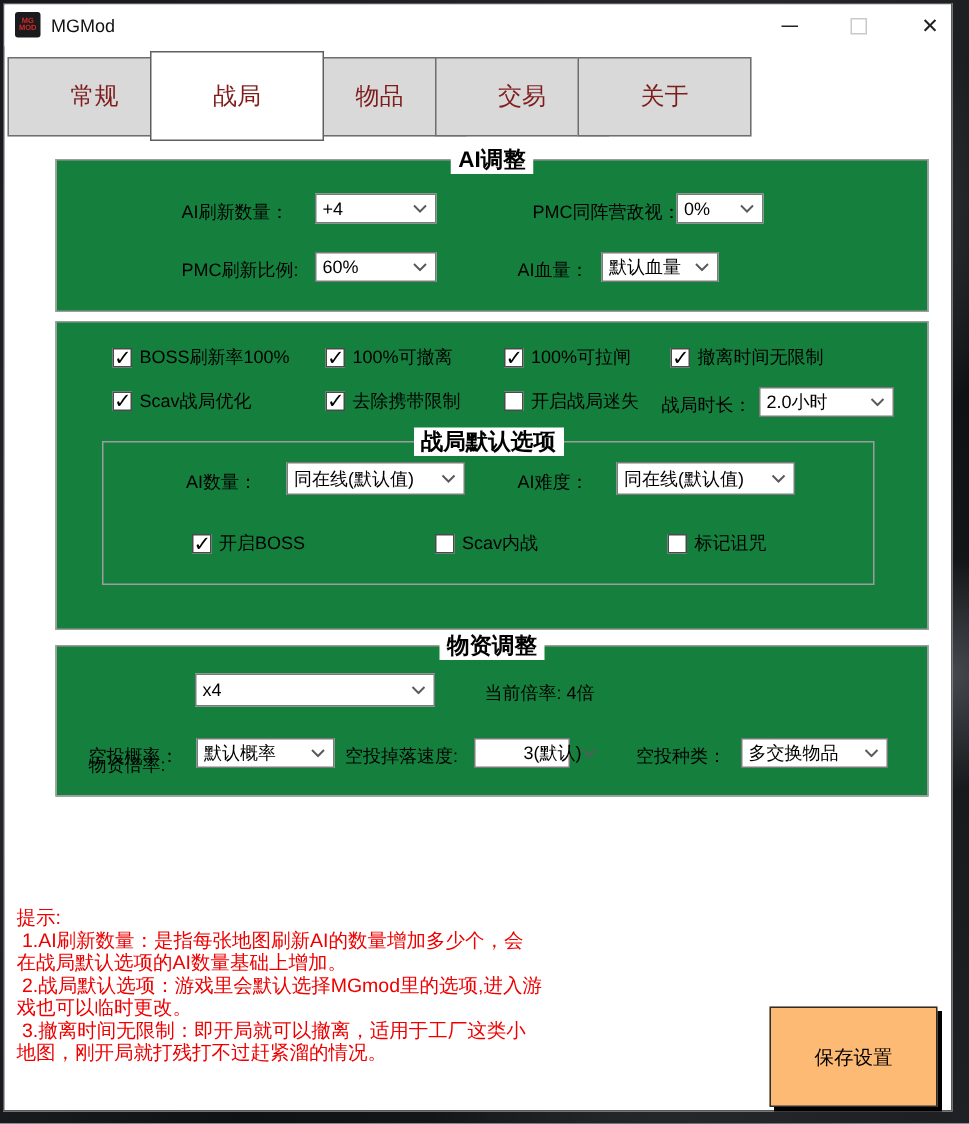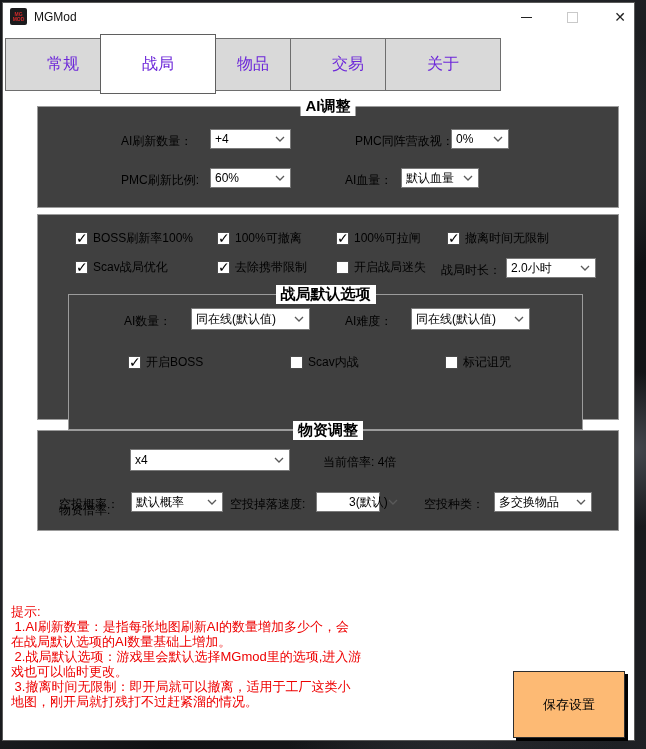--- a/index.html
+++ b/index.html
@@ -27,25 +27,25 @@
   .app-title { position:absolute; left:31px; top:7px; font-size:12px; color:#111; }
   .win-btn { position:absolute; top:0; width:34px; height:28px; display:flex; align-items:center; justify-content:center; background:transparent; border:none; font-family:inherit; }
   .btn-min { left:506px; } .btn-max { left:552px; } .btn-close { left:600px; }
   .min-glyph { width:11px; height:0; border-top:1.5px solid #222; display:block; }
   .max-glyph { width:11px; height:11px; border:1px solid #c9c9c9; display:block; background:#fff; }
   .close-glyph { font-size:14px; color:#222; line-height:14px; }
   
   .tab {
     position:absolute; top:35px; height:53px; width:116px;
     background:#d9d9d9; border:1px solid #6e6e6e;
-    font-family:inherit; font-size:16px; color:#6d28d9; text-align:center;
+    font-family:inherit; font-size:16px; color:#7f1d1d; text-align:center;
   }
   .tab.selected { top:31px; height:60px; background:#ffffff; border-color:#5f5f5f; z-index:2; }
   
-  .group { position:absolute; border:1px solid #9c9c9c; background:#404040; }
+  .group { position:absolute; border:1px solid #9c9c9c; background:#15803d; }
   .group-title {
     position:absolute; top:-10px; left:50%; transform:translateX(-50%);
     background:#fff; padding:0 5px; font-weight:bold; font-size:15px; white-space:nowrap;
   }
   
   .lbl { position:absolute; font-size:12px; color:#000; white-space:nowrap; }
   .combo {
     position:absolute; height:20px; background:#fff; border:1px solid #7a7a7a;
     display:flex; align-items:center; justify-content:space-between;
     padding:0 5px 0 4px; font-size:12px; color:#000; white-space:nowrap; cursor:default;
@@ -169,21 +169,21 @@
   <span class="lbl" style="left:438px; top:259px;">战局时长：</span>
   <div class="combo" style="left:503px; top:255px; width:90px;">
     <span>2.0小时</span>
     <span class="chev">
         <svg width="10" height="6" viewBox="0 0 10 6">
           <polyline points="1,1 5,5 9,1" fill="none" stroke="#5a5a5a" stroke-width="1.3"></polyline>
         </svg>
       </span>
   </div>
 
-  <div class="group" style="left:65px; top:291px; width:515px; height:136px;font-family:Liberation Mono, monospace;">
+  <div class="group" style="left:65px; top:291px; width:515px; height:96px;font-family:Liberation Mono, monospace;">
     <span class="group-title">战局默认选项</span>
   </div>
   <span class="lbl" style="left:121px; top:310px;">AI数量：</span>
   <div class="combo" style="left:188px; top:305px; width:119px; height:22px;">
     <span>同在线(默认值)</span>
     <span class="chev">
         <svg width="10" height="6" viewBox="0 0 10 6">
           <polyline points="1,1 5,5 9,1" fill="none" stroke="#5a5a5a" stroke-width="1.3"></polyline>
         </svg>
       </span>

